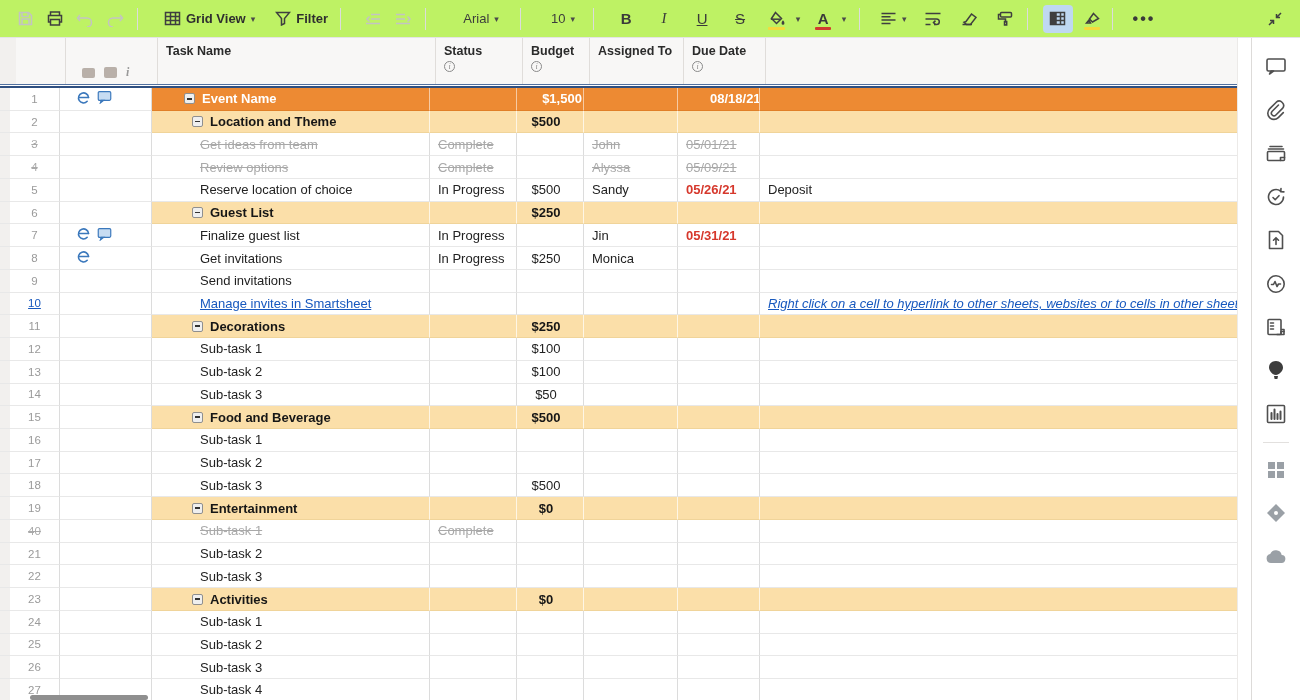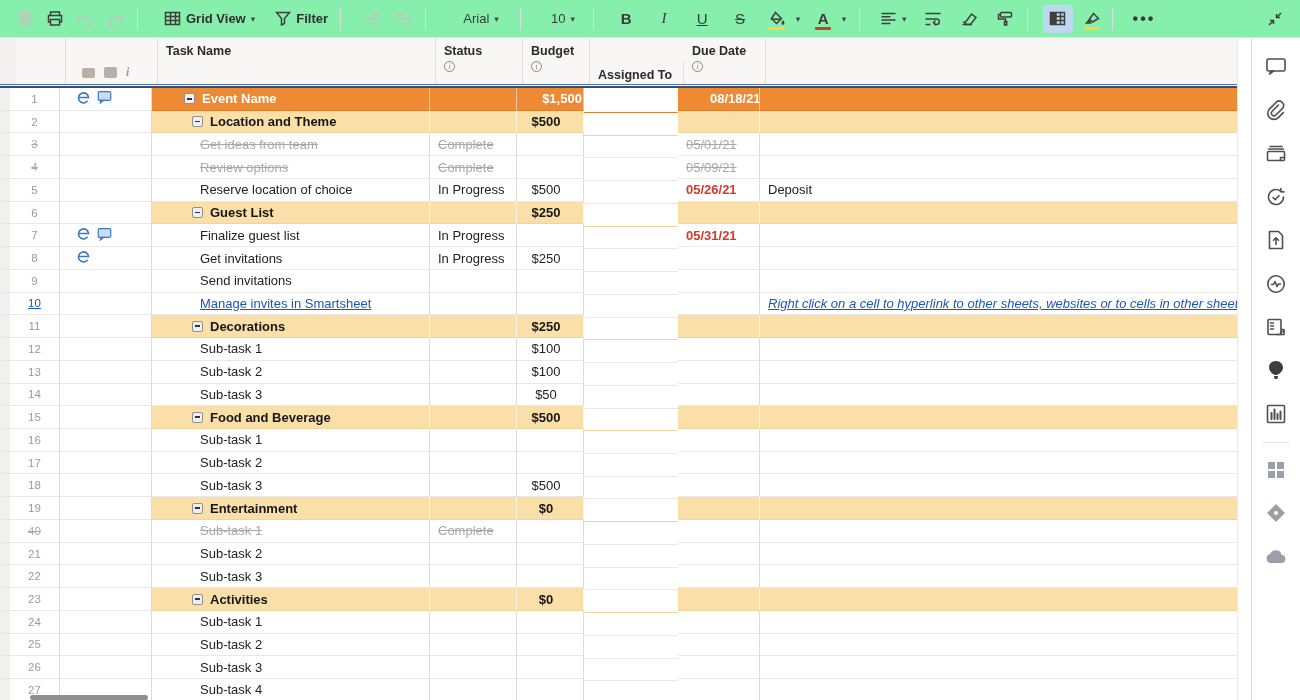--- a/index.html
+++ b/index.html
@@ -1,21 +1,21 @@
 <!DOCTYPE html>
 <html><head>
 <meta charset="utf-8">
 <style>
   * { margin:0; padding:0; box-sizing:border-box; }
   html,body { width:1300px; height:700px; overflow:hidden; }
   body { font-family:"Liberation Sans","DejaVu Sans",sans-serif; background:#fff; color:#222; }
   .app { position:relative; width:1300px; height:700px; background:#fff; }
 
   
-  .toolbar { position:absolute; top:0; left:0; width:1300px; height:38px; background:#86efac;
+  .toolbar { position:absolute; top:0; left:0; width:1300px; height:38px; background:#bef264;
              border-bottom:1px solid #e4e4e4; display:flex; align-items:center; padding:0 10px; }
   .tbtn { height:28px; min-width:30px; display:flex; align-items:center; justify-content:center;
           gap:5px; border-radius:4px; padding:0 5px; color:#3c3c3c; font-size:13px; cursor:pointer; }
   .tbtn.disabled { color:#c3c3c3; }
   .tbtn.disabled svg { stroke:#c3c3c3; }
   .tbtn svg { stroke:#3f3f3f; fill:none; stroke-width:1.5; }
   .tbtn.active { background:#bfd8f1; }
   .tlabel { font-weight:600; color:#2f2f2f; }
   .caret { font-size:9px; color:#4a4a4a; }
   .tdiv { width:1px; height:22px; background:#dcdcdc; margin:0 7px; flex:0 0 1px; }
@@ -38,21 +38,21 @@
   .hdr { display:flex; height:46px; background:#f8f7f6; }
   .hdr .cell { border-right:1px solid #e0ddda; padding:6px 8px 0 8px; font-size:12.5px; font-weight:700; color:#2b2b2b; }
   .hdr-line { height:4px; background:linear-gradient(to bottom,#51709f 0 1px,#ffffff 1px 2px,#2f4f80 2px 4px); }
   .cell { flex:0 0 auto; overflow:hidden; white-space:nowrap; }
   .c-strip { width:var(--w-strip); background:#f2f0ee; border-right:none !important; }
   .c-num { width:var(--w-num); }
   .c-gut { width:var(--w-gut); }
   .c-task { width:var(--w-task); }
   .c-status { width:var(--w-status); }
   .c-budget { width:var(--w-budget); }
-  .c-assigned { width:var(--w-assigned);margin-top:24px; }
+  .c-assigned { width:var(--w-assigned); }
   .c-due { width:var(--w-due); }
   .c-notes { width:var(--w-notes); border-right:none !important; }
   .info-i { display:inline-block; width:11px; height:11px; border:1px solid #8a8a8a; border-radius:50%;
             font-size:8px; font-style:italic; font-weight:400; color:#8a8a8a; text-align:center; line-height:10px;
             font-family:"Liberation Serif",serif; margin-top:2px; }
   .hdr-gut { display:flex; align-items:flex-end; gap:9px; padding:0 0 6px 16px !important; }
   .hg-bubble { width:13px; height:10px; background:#b9b0a9; border-radius:2px; position:relative; }
   .hg-bubble:after { content:""; position:absolute; left:2px; bottom:-3px; border:3px solid transparent; border-top-color:#b9b0a9; }
   .hg-box { width:13px; height:11px; background:#b9b0a9; border-radius:2px; }
   .hg-i { font-family:"Liberation Serif",serif; font-style:italic; color:#9a9a9a; font-size:12px; line-height:12px; }

